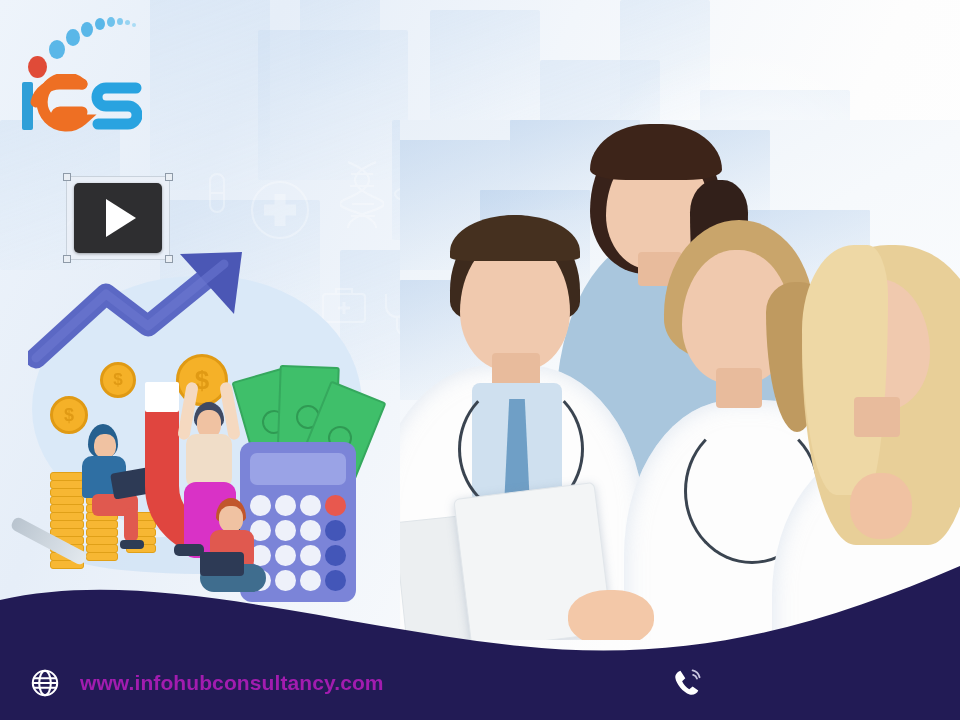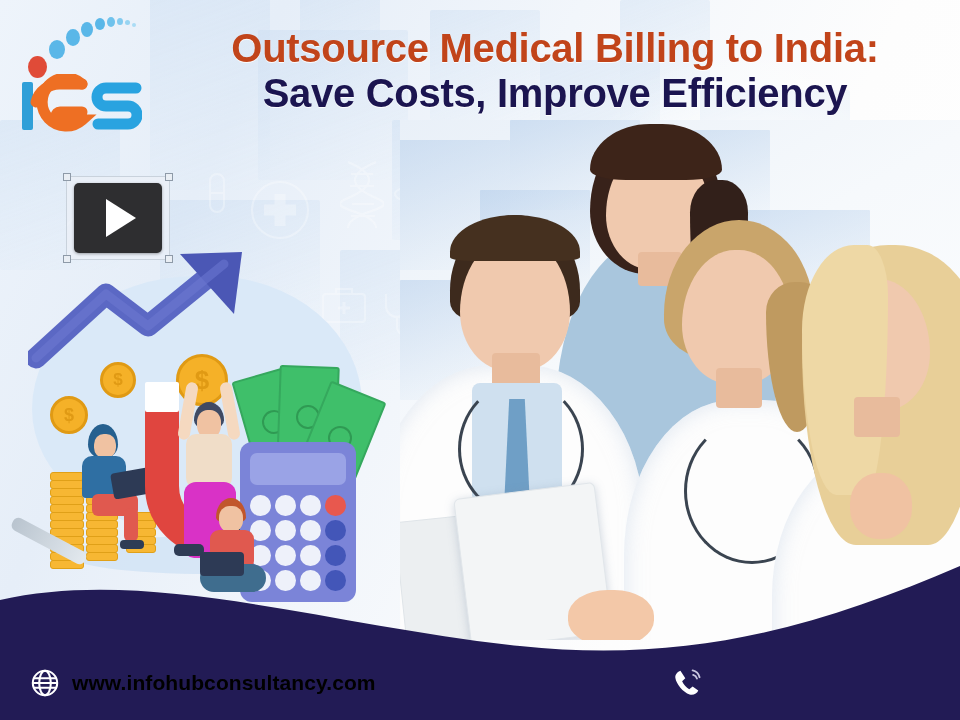--- a/index.html
+++ b/index.html
@@ -105,21 +105,21 @@
   .calc .screen{position:absolute;left:9%;top:7%;width:82%;height:20%;background:#9aa3e6;border-radius:7px;}
   .calc .keys{position:absolute;left:9%;top:33%;width:82%;height:60%;
               display:grid;grid-template-columns:repeat(4,1fr);grid-auto-rows:1fr;gap:4px;}
   .calc .keys i{display:block;border-radius:50%;background:#eef1fa;}
   .fig{position:absolute;}
   .shadow-el{position:absolute;background:#cfe2f4;border-radius:50%;opacity:.75;}
   .pen{position:absolute;background:linear-gradient(90deg,#b9c4cf,#e3e9ee);border-radius:6px;transform:rotate(28deg);}
 
   
   .footer-wave{position:absolute;left:0;bottom:0;width:960px;height:160px;}
-  .footer-item{position:absolute;display:flex;align-items:center;gap:12px;color:#000000;}
+  .footer-item{position:absolute;display:flex;align-items:center;gap:20px;color:#a21caf;}
   .footer-item .txt{font-size:21px;font-weight:bold;letter-spacing:.1px;white-space:nowrap;}
   .ficon{width:30px;height:30px;flex:0 0 30px;}
 </style>
 </head>
 <body>
 
 <div id="slide">
 
   <div class="bg-base"></div>
 
@@ -200,24 +200,20 @@
 
       <rect x="2" y="8" width="11" height="48" rx="2" fill="#2f9fd8"></rect>
 
       <path d="M62 10a24 24 0 100 36H40a4 4 0 010-8h22" fill="none" stroke="#ee6f23" stroke-width="11" stroke-linecap="round"></path>
       <path d="M62 10H40a24 24 0 00-24 18" fill="none" stroke="#ee6f23" stroke-width="11" stroke-linecap="round"></path>
 
       <path d="M116 14H86a9 9 0 000 18h22a9 9 0 010 18H78" fill="none" stroke="#29a3e0" stroke-width="11" stroke-linecap="round"></path>
     </svg>
   </div>
 
-  <div class="title">
-    <span class="l1">Outsource Medical Billing to India:</span>
-    <span class="l2">Save Costs, Improve Efficiency</span>
-  </div>
 
   <div class="play-wrap">
     <div class="play-sel"></div>
     <div class="play-btn">
       <div class="play-tri"></div>
     </div>
     <div class="handle" style="left:-3px;top:-3px;"></div>
     <div class="handle" style="right:-3px;top:-3px;"></div>
     <div class="handle" style="left:-3px;bottom:-3px;"></div>
     <div class="handle" style="right:-3px;bottom:-3px;"></div>

